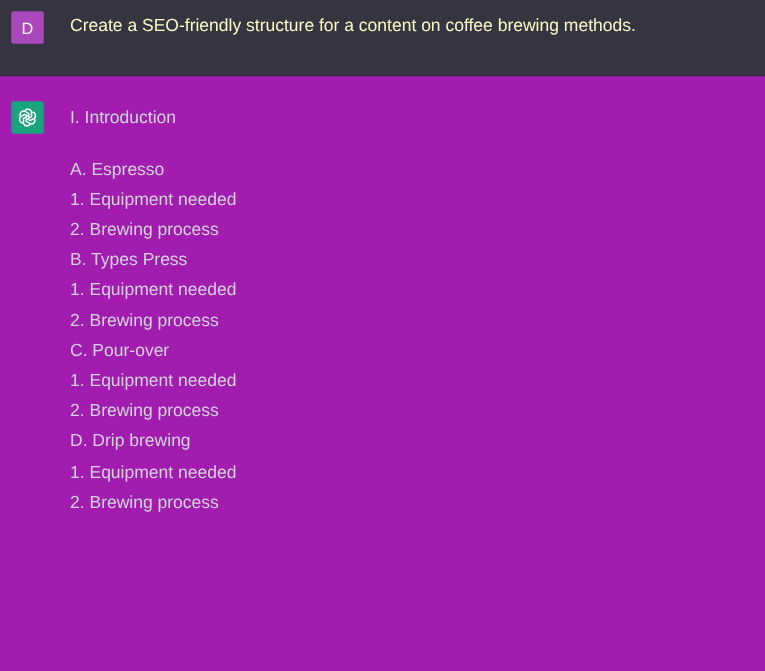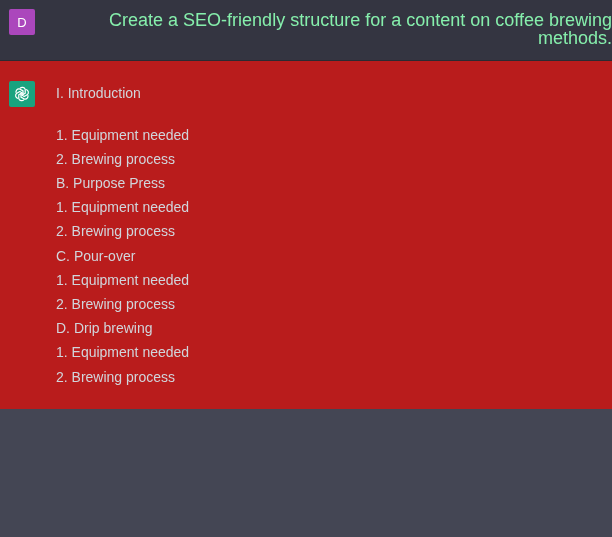--- a/index.html
+++ b/index.html
@@ -8,34 +8,34 @@
     font-family: "Liberation Sans", "DejaVu Sans", sans-serif;
     background: #444654;
   }
   .row { position: relative; width: 612px; box-sizing: border-box; }
   .row.user {
     background: #343541;
     height: 61px;
     border-bottom: 1px solid #2a2b32;
   }
   .row.assistant {
-    background: #b91c1c;
-    height: 348px;
+    background: #a21caf;
+    height: 476px;
   }
   .avatar {
     position: absolute; left: 9px;
     width: 26px; height: 26px; border-radius: 2px;
     display: flex; align-items: center; justify-content: center;
     color: #fff; font-size: 13px;
   }
   .row.user .avatar { top: 9px; }
   .row.assistant .avatar { top: 20px; }
   .msg-text {
     position: absolute; left: 56px;
-    color: #86efac; font-size: 18px; text-align: right;
+    color: #fef9c3; font-size: 14px;
   }
   .row.user .msg-text { top: 11px; line-height: 18px; }
   .outline {
     position: absolute; left: 56px; top: 23px;
     margin: 0; padding: 0; list-style: none;
     color: #d1d5db; font-size: 14px;
   }
   .outline li { height: 24.2px; line-height: 18px; white-space: nowrap; }
   .outline li.gap { height: 17.5px; }
 </style>
@@ -59,23 +59,24 @@
         <path d="M-2.6 -7.5 a4 4 0 0 1 6.9 1.4 l0 5.2 l-4.5 2.6" transform="rotate(180)"></path>
         <path d="M-2.6 -7.5 a4 4 0 0 1 6.9 1.4 l0 5.2 l-4.5 2.6" transform="rotate(240)"></path>
         <path d="M-2.6 -7.5 a4 4 0 0 1 6.9 1.4 l0 5.2 l-4.5 2.6" transform="rotate(300)"></path>
       </g>
     </svg>
   </div>
 
   <ul class="outline">
     <li>I. Introduction</li>
     <li class="gap"></li>
+    <li>A. Espresso</li>
     <li>1. Equipment needed</li>
     <li>2. Brewing process</li>
-    <li>B. Purpose Press</li>
+    <li>B. Types Press</li>
     <li>1. Equipment needed</li>
     <li>2. Brewing process</li>
     <li>C. Pour-over</li>
     <li>1. Equipment needed</li>
     <li>2. Brewing process</li>
     <li>D. Drip brewing</li>
     <li>1. Equipment needed</li>
     <li>2. Brewing process</li>
   </ul>
 </div>

